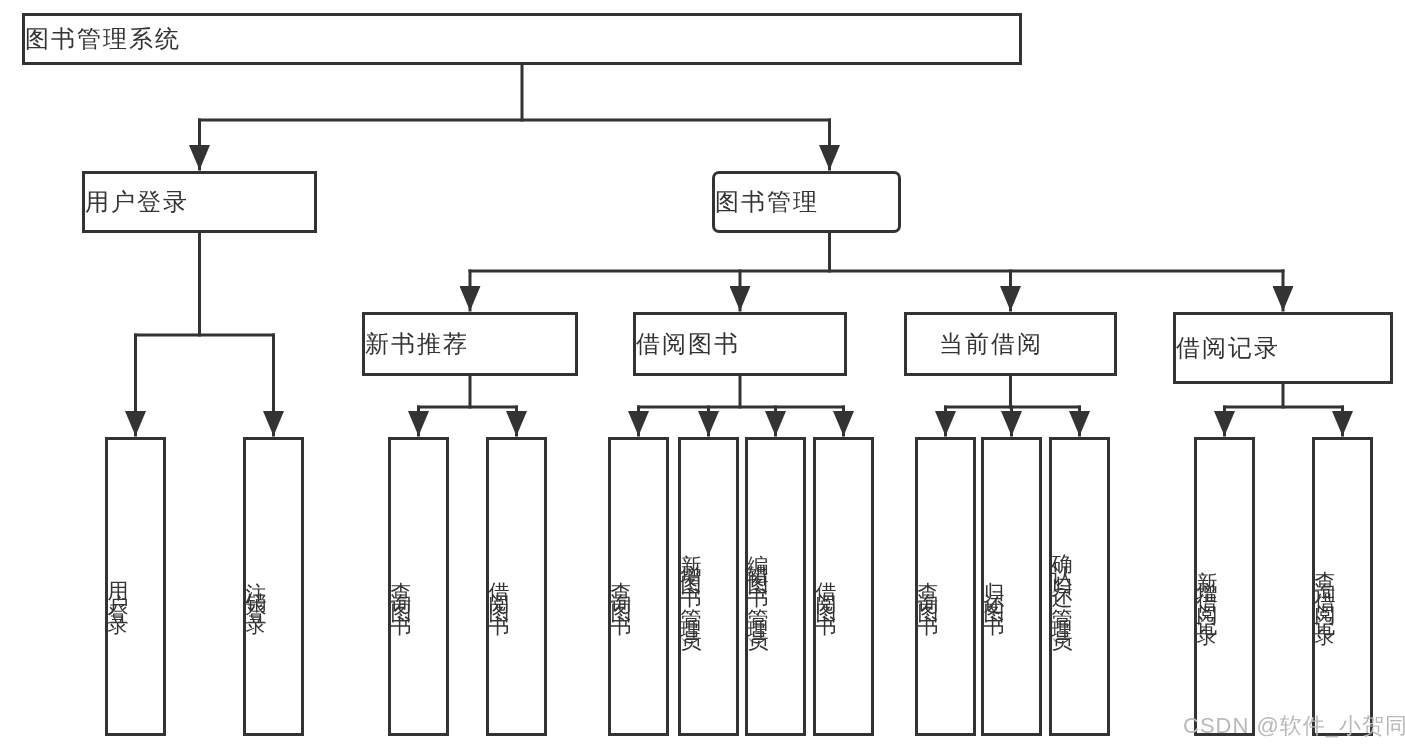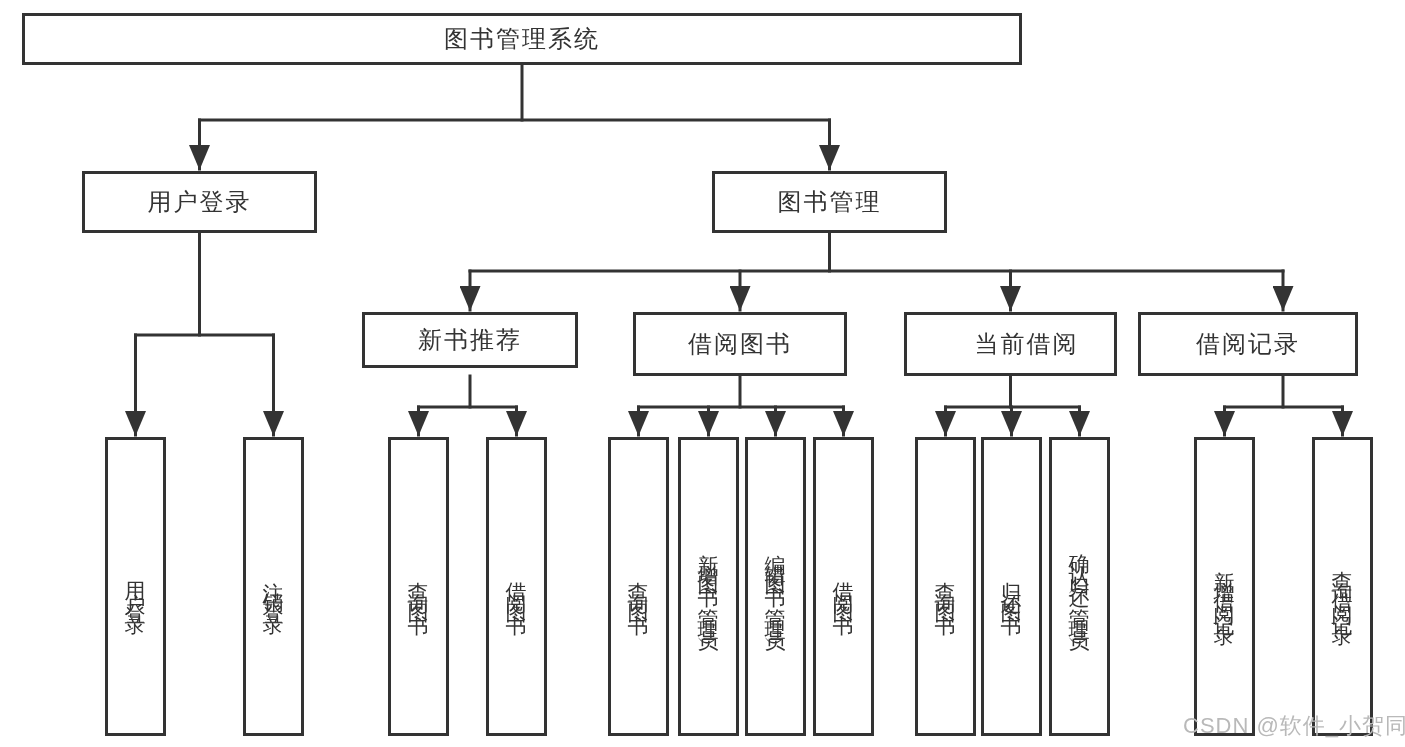--- a/index.html
+++ b/index.html
@@ -9,42 +9,42 @@
     background:#ffffff;
     font-family:"Liberation Sans","DejaVu Sans",sans-serif;
     overflow:hidden;
   }
   #connectors{position:absolute;left:0;top:0;}
   .box{
     position:absolute;
     box-sizing:border-box;
     background:#ffffff;
     border:3px solid #333333;
-    display:flex;align-items:center;justify-content:center;
+    display:flex;align-items:center;
     color:#333333;
   }
   .hbox{font-size:24px;letter-spacing:2px;}
   .vbox span{
     writing-mode:vertical-rl;
     text-orientation:mixed;
     font-size:21px;
     letter-spacing:11px;
     line-height:1;
     color:#333333;
   }
   
   #b-root{left:22px;top:13px;width:1000px;height:52px;}
   
   #b-login{left:82px;top:171px;width:235px;height:62px;}
-  #b-mgmt{left:712px;top:171px;width:235px;height:62px;}
+  #b-mgmt{left:712px;top:171px;width:189px;height:62px;border-radius:7px;}
   
-  #b-rec{left:362px;top:312px;width:216px;height:56px;}
+  #b-rec{left:362px;top:312px;width:216px;height:64px;}
   #b-bor{left:633px;top:312px;width:214px;height:64px;}
   #b-cur{left:904px;top:312px;width:213px;height:64px;padding-left:32px;}
-  #b-his{left:1138px;top:312px;width:220px;height:64px;}
+  #b-his{left:1173px;top:312px;width:220px;height:72px;}
   
   .leaf{top:437px;height:299px;width:61px;}
   #L1{left:105px;}  #L2{left:243px;}
   #L3{left:388px;}  #L4{left:486px;}
   #L5{left:608px;}  #L6{left:678px;}  #L7{left:745px;}  #L8{left:813px;}
   #L9{left:915px;}  #L10{left:981px;} #L11{left:1049px;}
   #L12{left:1194px;}#L13{left:1312px;}
   #watermark{
     position:absolute;left:1183px;top:711px;
     font-size:22px;color:#b9b9b9;

